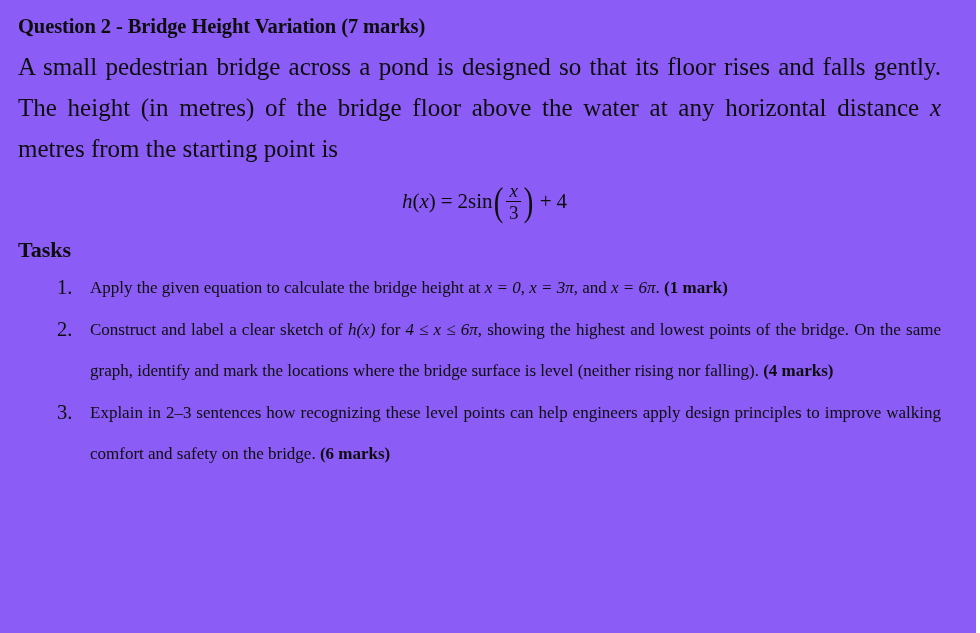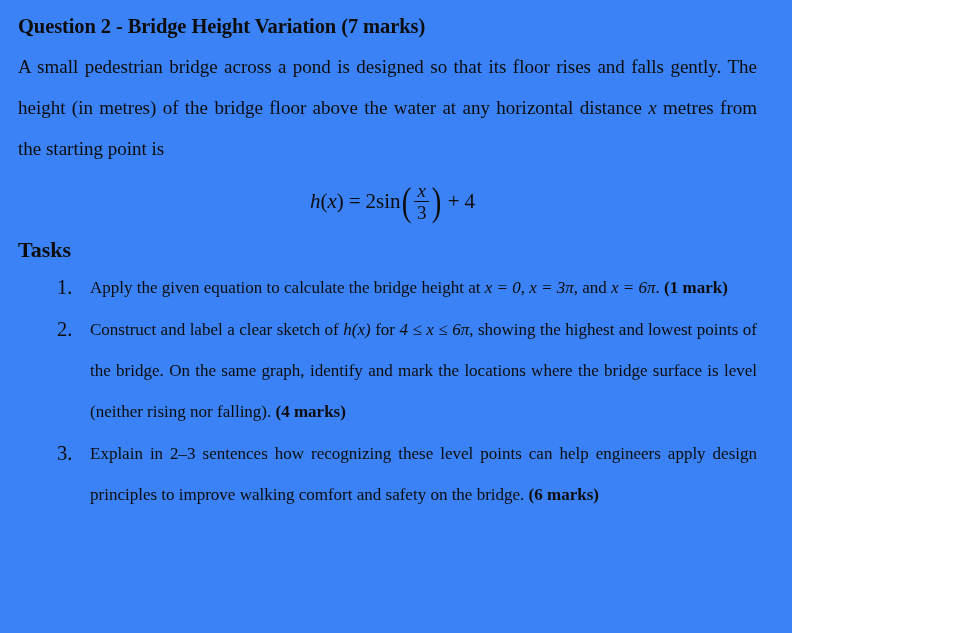--- a/index.html
+++ b/index.html
@@ -9,36 +9,36 @@
   }
   body {
     width: 980px;
     height: 633px;
     font-family: "Liberation Serif", "DejaVu Serif", serif;
     color: #0d0d0d;
     overflow: hidden;
   }
   .page {
     position: relative;
-    width: 792px;
+    width: 976px;
     height: 633px;
-    background: #3b82f6;
+    background: #8b5cf6;
     box-sizing: border-box;
     padding: 10px 35px 10px 18px;
   }
   .q-heading {
     font-size: 20.5px;
     font-weight: bold;
     line-height: 1.0;
     margin: 0 0 0 0;
     padding-top: 6px;
     letter-spacing: -0.1px;
   }
   .body-para {
-    font-size: 19px;
+    font-size: 25px;
     line-height: 41px;
     text-align: justify;
     text-justify: inter-word;
     margin: 9px 0 0 0;
     padding-right: 0px;
   }
   .body-para.last-line-left {
     text-align-last: left;
   }
   .formula-block {

